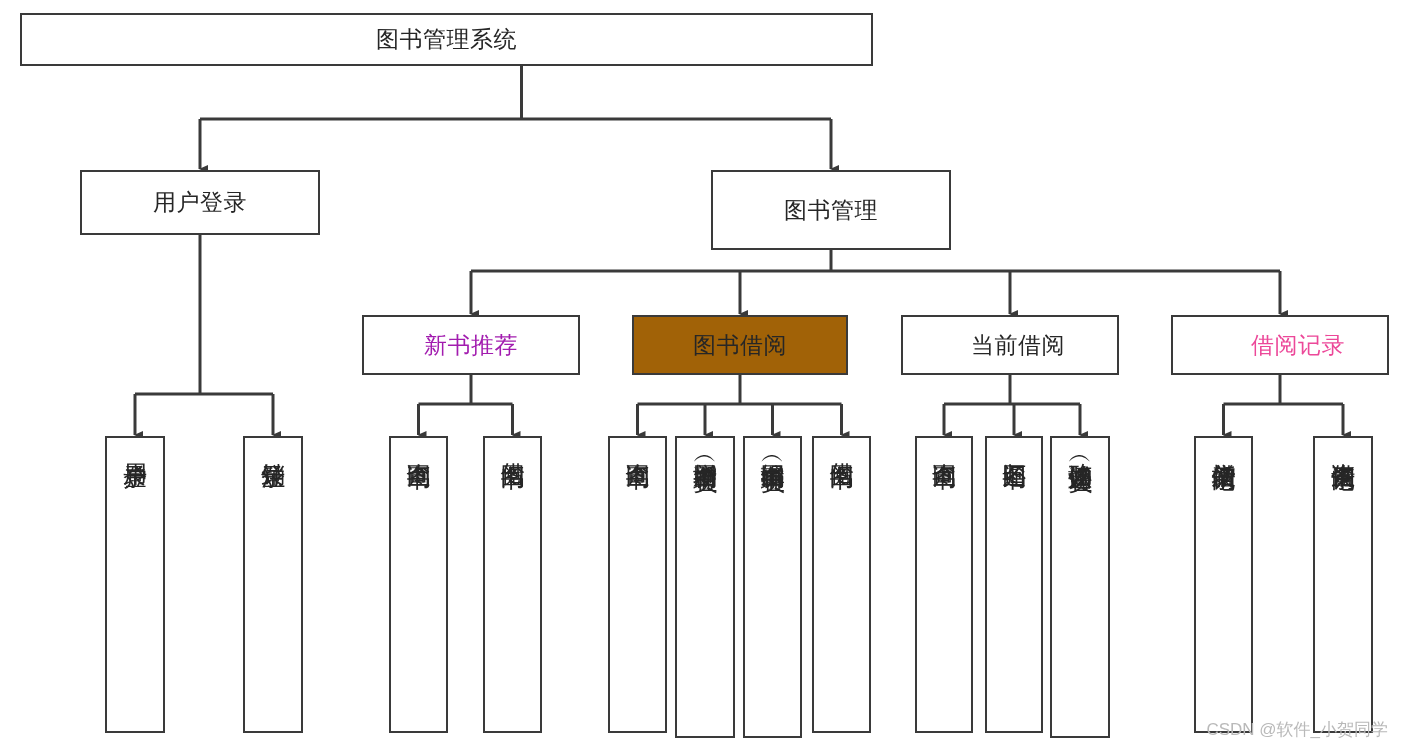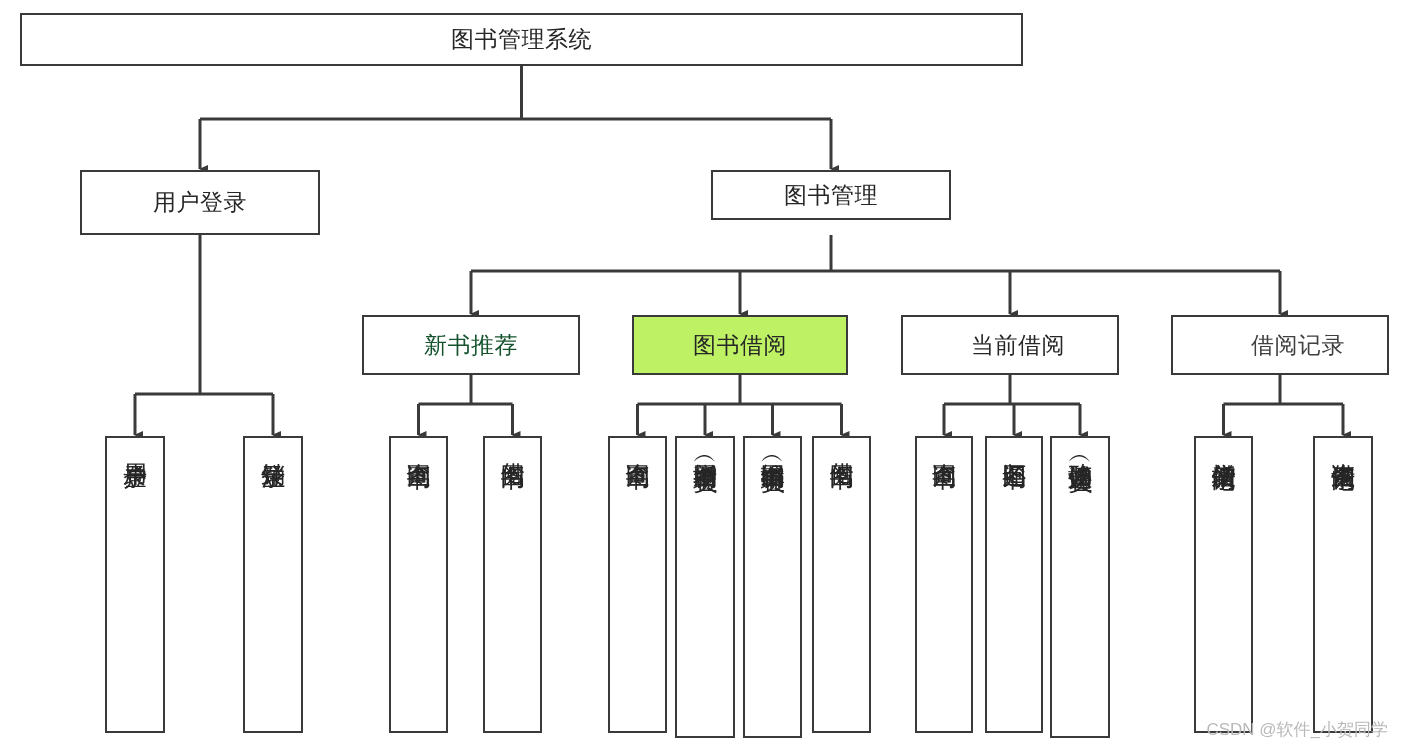--- a/index.html
+++ b/index.html
@@ -115,40 +115,40 @@
         <line x1="1014" y1="404" x2="1014" y2="435" stroke="#3a3a3a" stroke-width="3" marker-end="url(#arrowhead)"></line>
         <line x1="1080" y1="404" x2="1080" y2="435" stroke="#3a3a3a" stroke-width="3" marker-end="url(#arrowhead)"></line>
         <line x1="1280" y1="375" x2="1280" y2="404" stroke="#3a3a3a" stroke-width="3"></line>
         <line x1="1223.5" y1="404" x2="1343" y2="404" stroke="#3a3a3a" stroke-width="3"></line>
         <line x1="1223.5" y1="404" x2="1223.5" y2="435" stroke="#3a3a3a" stroke-width="3" marker-end="url(#arrowhead)"></line>
         <line x1="1343" y1="404" x2="1343" y2="435" stroke="#3a3a3a" stroke-width="3" marker-end="url(#arrowhead)"></line>
       </g>
   </svg>
 
   <div id="node-layer">
-      <div class="node horizontal root" style="left: 20px; top: 13px; width: 1003px; height: 53px; border-color: rgb(58, 58, 58); background: rgb(255, 255, 255);">
+      <div class="node horizontal root" style="left: 20px; top: 13px; width: 853px; height: 53px; border-color: rgb(58, 58, 58); background: rgb(255, 255, 255);">
         <span class="node-label" style="color: rgb(38, 38, 38);">图书管理系统</span>
       </div>
       <div class="node horizontal" style="left: 80px; top: 170px; width: 240px; height: 65px; border-color: rgb(58, 58, 58); background: rgb(255, 255, 255);">
         <span class="node-label" style="color: rgb(38, 38, 38);">用户登录</span>
       </div>
-      <div class="node horizontal" style="left: 711px; top: 170px; width: 240px; height: 50px; border-color: rgb(58, 58, 58); background: rgb(255, 255, 255);">
+      <div class="node horizontal" style="left: 711px; top: 170px; width: 240px; height: 80px; border-color: rgb(58, 58, 58); background: rgb(255, 255, 255);">
         <span class="node-label" style="color: rgb(38, 38, 38);">图书管理</span>
       </div>
       <div class="node horizontal" style="left: 362px; top: 315px; width: 218px; height: 60px; border-color: rgb(58, 58, 58); background: rgb(255, 255, 255);">
-        <span class="node-label" style="color: #14532d;">新书推荐</span>
+        <span class="node-label" style="color: #a21caf;">新书推荐</span>
       </div>
-      <div class="node horizontal" style="left: 632px; top: 315px; width: 216px; height: 60px; border-color: rgb(58, 58, 58); background: #bef264;">
+      <div class="node horizontal" style="left: 632px; top: 315px; width: 216px; height: 60px; border-color: rgb(58, 58, 58); background: #a16207;">
         <span class="node-label" style="color: rgb(38, 38, 38);">图书借阅</span>
       </div>
       <div class="node horizontal" style="left: 901px; top: 315px; width: 218px; height: 60px; border-color: rgb(58, 58, 58); background: rgb(255, 255, 255); padding-left: 16px;">
         <span class="node-label" style="color: rgb(38, 38, 38);">当前借阅</span>
       </div>
       <div class="node horizontal" style="left: 1171px; top: 315px; width: 218px; height: 60px; border-color: rgb(58, 58, 58); background: rgb(255, 255, 255);">
-        <span class="node-label" style="color: #404040; margin-left: 36px;">借阅记录</span>
+        <span class="node-label" style="color: #ec4899; margin-left: 36px;">借阅记录</span>
       </div>
       <div class="node vertical" style="left: 105px; top: 436px; width: 60px; height: 297px; border-color: rgb(58, 58, 58); background: rgb(255, 255, 255);">
         <span class="node-label" style="color: rgb(38, 38, 38);">用户登录</span>
       </div>
       <div class="node vertical" style="left: 243px; top: 436px; width: 60px; height: 297px; border-color: rgb(58, 58, 58); background: rgb(255, 255, 255);">
         <span class="node-label" style="color: rgb(38, 38, 38);">注销登录</span>
       </div>
       <div class="node vertical" style="left: 389px; top: 436px; width: 59px; height: 297px; border-color: rgb(58, 58, 58); background: rgb(255, 255, 255);">
         <span class="node-label" style="color: rgb(38, 38, 38);">查询图书</span>
       </div>

